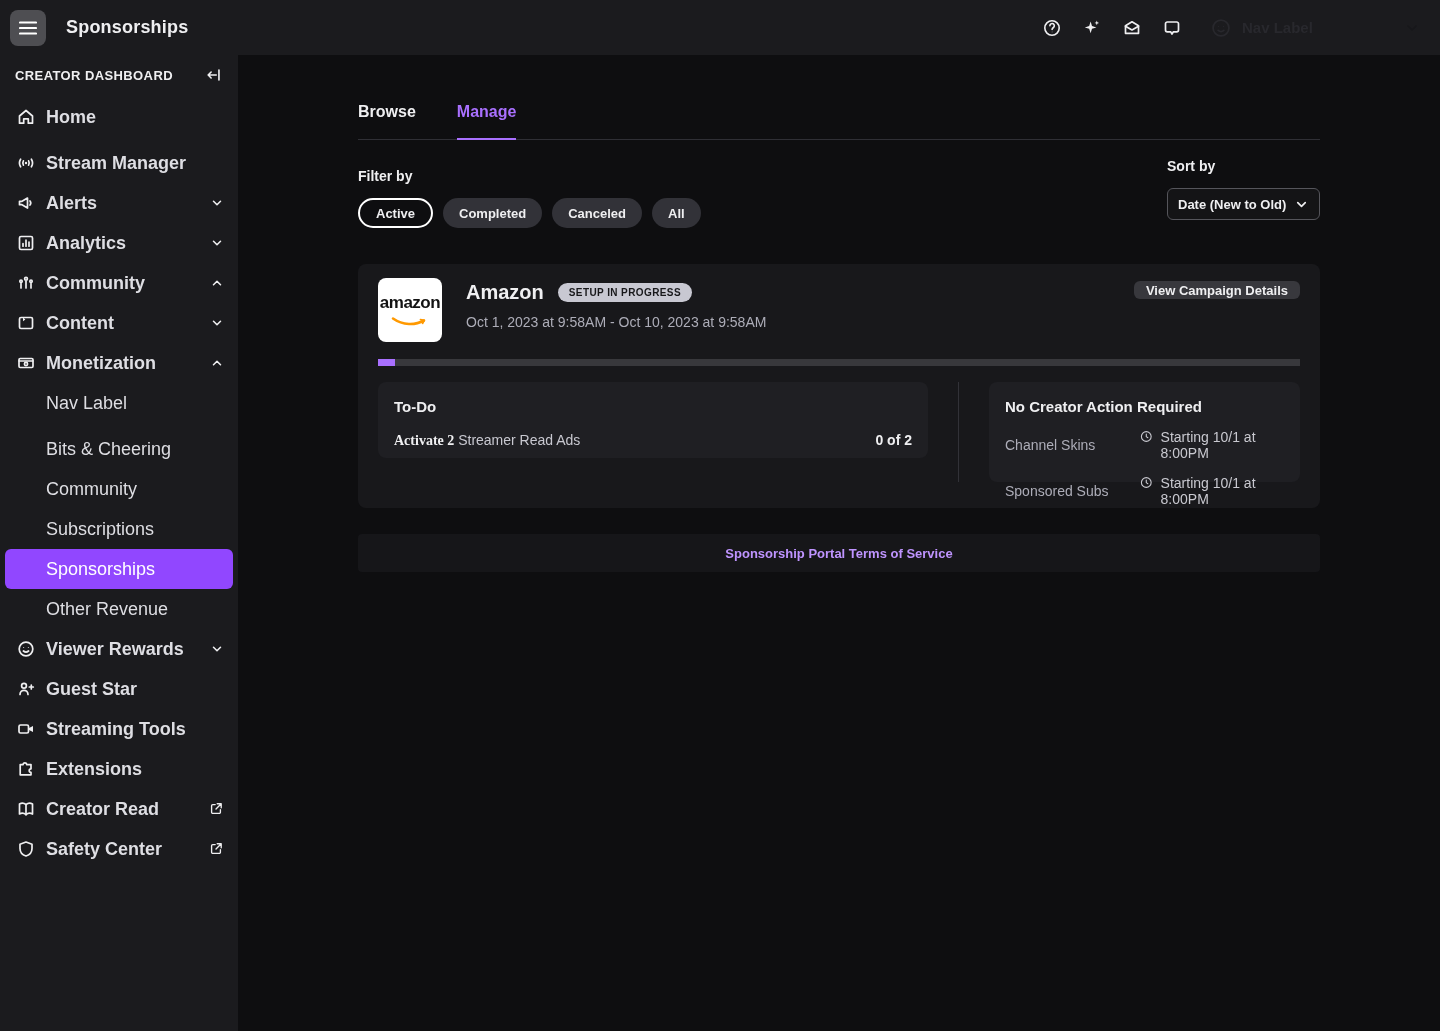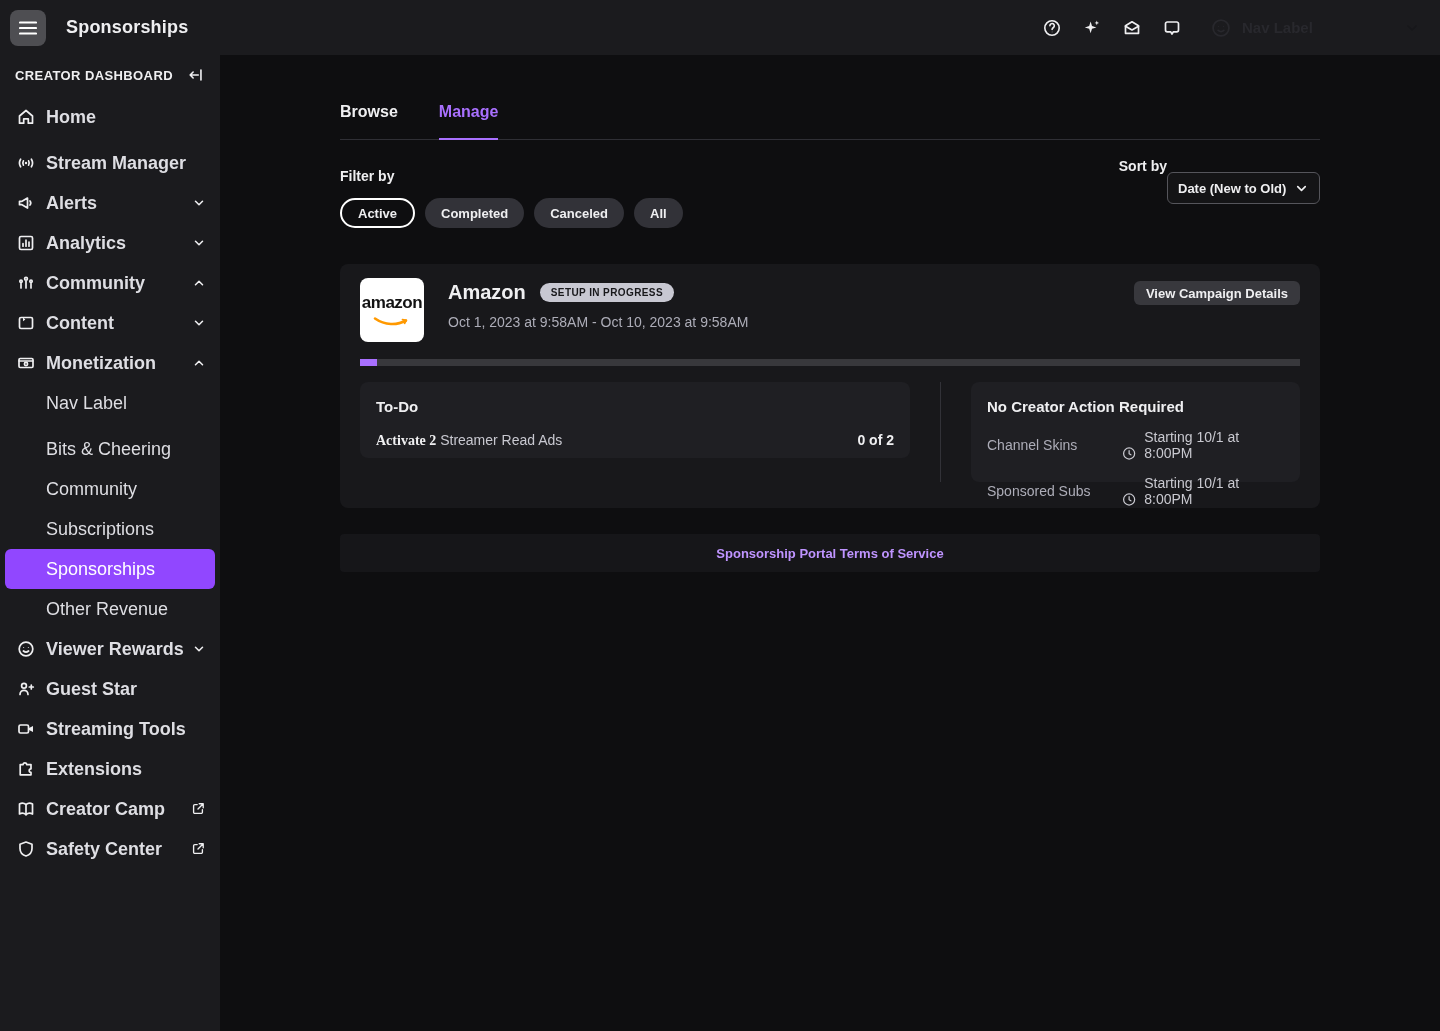--- a/index.html
+++ b/index.html
@@ -12,21 +12,21 @@
   .hamburger-btn svg { display:block; }
   .topbar-title { font-size:18px; font-weight:700; margin-left:20px; letter-spacing:.2px; }
   .topbar-spacer { flex:1; }
   .topbar-icon { width:40px; height:36px; display:flex; align-items:center; justify-content:center; cursor:pointer; color:#efeff1; }
   .account-group { display:flex; align-items:center; margin-left:18px; width:210px; cursor:pointer; color:#28282d; }
   .account-label { font-size:15px; font-weight:600; margin-left:10px; color:#28282d; flex:1; }
   .account-chevron { color:#17171a; }
 
   
   .body-row { flex:1; display:flex; min-height:0; }
-  .sidebar { width:220px; background:#1b1b1e; flex-shrink:0; overflow:hidden; }
+  .sidebar { width:238px; background:#1b1b1e; flex-shrink:0; overflow:hidden; }
   .sidebar-header { height:40px; display:flex; align-items:center; padding:0 12px 0 15px; }
   .sidebar-header-label { font-size:13px; font-weight:700; letter-spacing:.4px; flex:1; }
   .collapse-btn { width:24px; height:24px; display:flex; align-items:center; justify-content:center; cursor:pointer; color:#efeff1; }
   .nav-item { height:40px; display:flex; align-items:center; padding:0 14px 0 16px; cursor:pointer; color:#dedee3; }
   .nav-item .nav-icon { width:20px; height:20px; margin-right:10px; display:flex; align-items:center; justify-content:center; color:#efeff1; }
   .nav-label { font-size:18px; font-weight:600; flex:1; white-space:nowrap; }
   .nav-chevron, .nav-external { color:#efeff1; display:flex; align-items:center; }
   .nav-sub { padding-left:46px; }
   .nav-sub .nav-label { font-weight:400; }
   .nav-item.selected { background:#9147ff; border-radius:6px; margin:0 5px; padding-left:41px; color:#fff; }
@@ -37,50 +37,50 @@
   .tabs-row { display:flex; gap:41px; border-bottom:1px solid #2f2f35; }
   .tab { font-size:16px; font-weight:700; padding-bottom:18px; cursor:pointer; position:relative; color:#efeff1; }
   .tab.active { color:#a970ff; }
   .tab.active::after { content:""; position:absolute; left:0; right:0; bottom:-1px; height:2px; background:#a970ff; }
 
   .controls-row { display:flex; justify-content:space-between; margin-top:28px; }
   .filter-label, .sort-label { font-size:14px; font-weight:700; }
   .pills-row { display:flex; gap:10px; margin-top:14px; }
   .pill { height:30px; padding:0 16px; border-radius:15px; background:#323238; display:flex; align-items:center; font-size:13px; font-weight:600; cursor:pointer; }
   .pill.selected { background:transparent; border:2px solid #fff; }
-  .sort-col { display:flex; flex-direction:row; align-items:flex-start; margin-top:-10px; }
+  .sort-col { display:flex; flex-direction:column; align-items:flex-start; margin-top:-10px; }
   .sort-select { margin-top:14px; height:32px; width:153px; border:1px solid #55555b; border-radius:6px; display:flex; align-items:center; padding:0 10px; font-size:13px; font-weight:600; cursor:pointer; justify-content:space-between; background:#141416; }
 
   
   .card { margin-top:36px; background:#18181b; border-radius:8px; padding:14px 20px 26px 20px; }
   .card-header { display:flex; align-items:flex-start; }
   .brand-logo { width:64px; height:64px; background:#fff; border-radius:8px; position:relative; flex-shrink:0; overflow:hidden; }
   .brand-logo .logo-word { position:absolute; top:15px; left:0; right:0; text-align:center; color:#131313; font-size:17px; font-weight:700; letter-spacing:-.5px; }
   .brand-logo svg { position:absolute; left:13px; top:38px; }
   .card-title-block { margin-left:24px; padding-top:3px; flex:1; }
   .card-title-row { display:flex; align-items:center; gap:14px; }
   .card-title { font-size:20px; font-weight:700; }
   .status-badge { background:#c8c8d2; color:#18181b; font-size:10px; font-weight:700; letter-spacing:.4px; padding:4px 11px; border-radius:11px; }
   .card-dates { margin-top:10px; font-size:14px; color:#adadb8; }
-  .details-btn { background:#38383d; border:none; color:#efeff1; font-size:13px; font-weight:600; border-radius:6px; height:24px; padding:0 12px; cursor:pointer; margin-top:3px; font-family:inherit; }
+  .details-btn { background:#38383d; border:none; color:#efeff1; font-size:13px; font-weight:600; border-radius:6px; height:18px; padding:0 12px; cursor:pointer; margin-top:3px; font-family:inherit; }
   .progress-track { margin-top:17px; height:7px; background:#38383c; overflow:hidden; }
   .progress-fill { height:100%; background:#a970ff; }
   .panels-row { display:flex; margin-top:16px; align-items:flex-start; }
   .panel { background:#1f1f23; border-radius:8px; padding:16px; }
   .panel-todo { width:550px; height:76px; }
   .panel-title { font-size:15px; font-weight:700; }
   .todo-row { display:flex; justify-content:space-between; margin-top:17px; font-size:14px; }
   .todo-task { color:#c8c8d0; }
   .todo-task b { color:#efeff1; font-weight:700;font-family:Liberation Serif, serif; }
   .todo-count { font-weight:700; }
   .panel-divider { width:1px; background:#323238; height:100px; margin:0 30px; flex-shrink:0; }
   .panel-noaction { flex:1; height:100px; }
   .na-row { display:flex; align-items:center; margin-top:14px; font-size:14px; color:#adadb8; }
   .na-label { width:135px; flex-shrink:0; }
-  .na-time { display:flex; align-items:flex-end; gap:8px; color:#c9c9d0; }
+  .na-time { display:flex; align-items:flex-start; gap:8px; color:#c9c9d0; }
   .na-time svg { color:#c9c9d0; }
 
   .terms-bar { margin-top:26px; height:38px; background:#161619; border-radius:4px; display:flex; align-items:center; justify-content:center; }
   .terms-link { color:#bf94ff; font-size:13px; font-weight:700; cursor:pointer; text-decoration:none; }
 
   svg { stroke-linecap:round; stroke-linejoin:round; }
 </style>
 </head>
 <body>
 
@@ -305,21 +305,21 @@
           </span>
         <span class="nav-label">Extensions</span>
       </div>
       <div class="nav-item">
         <span class="nav-icon">
             <svg width="20" height="20" viewBox="0 0 20 20" fill="none" stroke="#efeff1" stroke-width="1.7">
               <path d="M10 5.6 C8.1 3.9 5.4 3.9 3.5 4.9 V15 C5.4 14 8.1 14 10 15.7 C11.9 14 14.6 14 16.5 15 V4.9 C14.6 3.9 11.9 3.9 10 5.6 Z"></path>
               <path d="M10 5.6 V15.7"></path>
             </svg>
           </span>
-        <span class="nav-label">Creator Camp</span>
+        <span class="nav-label">Creator Read</span>
         <span class="nav-external">
             <svg width="16" height="16" viewBox="0 0 20 20" fill="none" stroke="#efeff1" stroke-width="1.7">
               <path d="M9 4.5 H6 A1.5 1.5 0 0 0 4.5 6 V14 A1.5 1.5 0 0 0 6 15.5 H14 A1.5 1.5 0 0 0 15.5 14 V11"></path>
               <path d="M11.5 3.5 H16.5 V8.5 M16.5 3.5 L10 10"></path>
             </svg>
           </span>
       </div>
       <div class="nav-item">
         <span class="nav-icon">
             <svg width="20" height="20" viewBox="0 0 20 20" fill="none" stroke="#efeff1" stroke-width="1.7">

